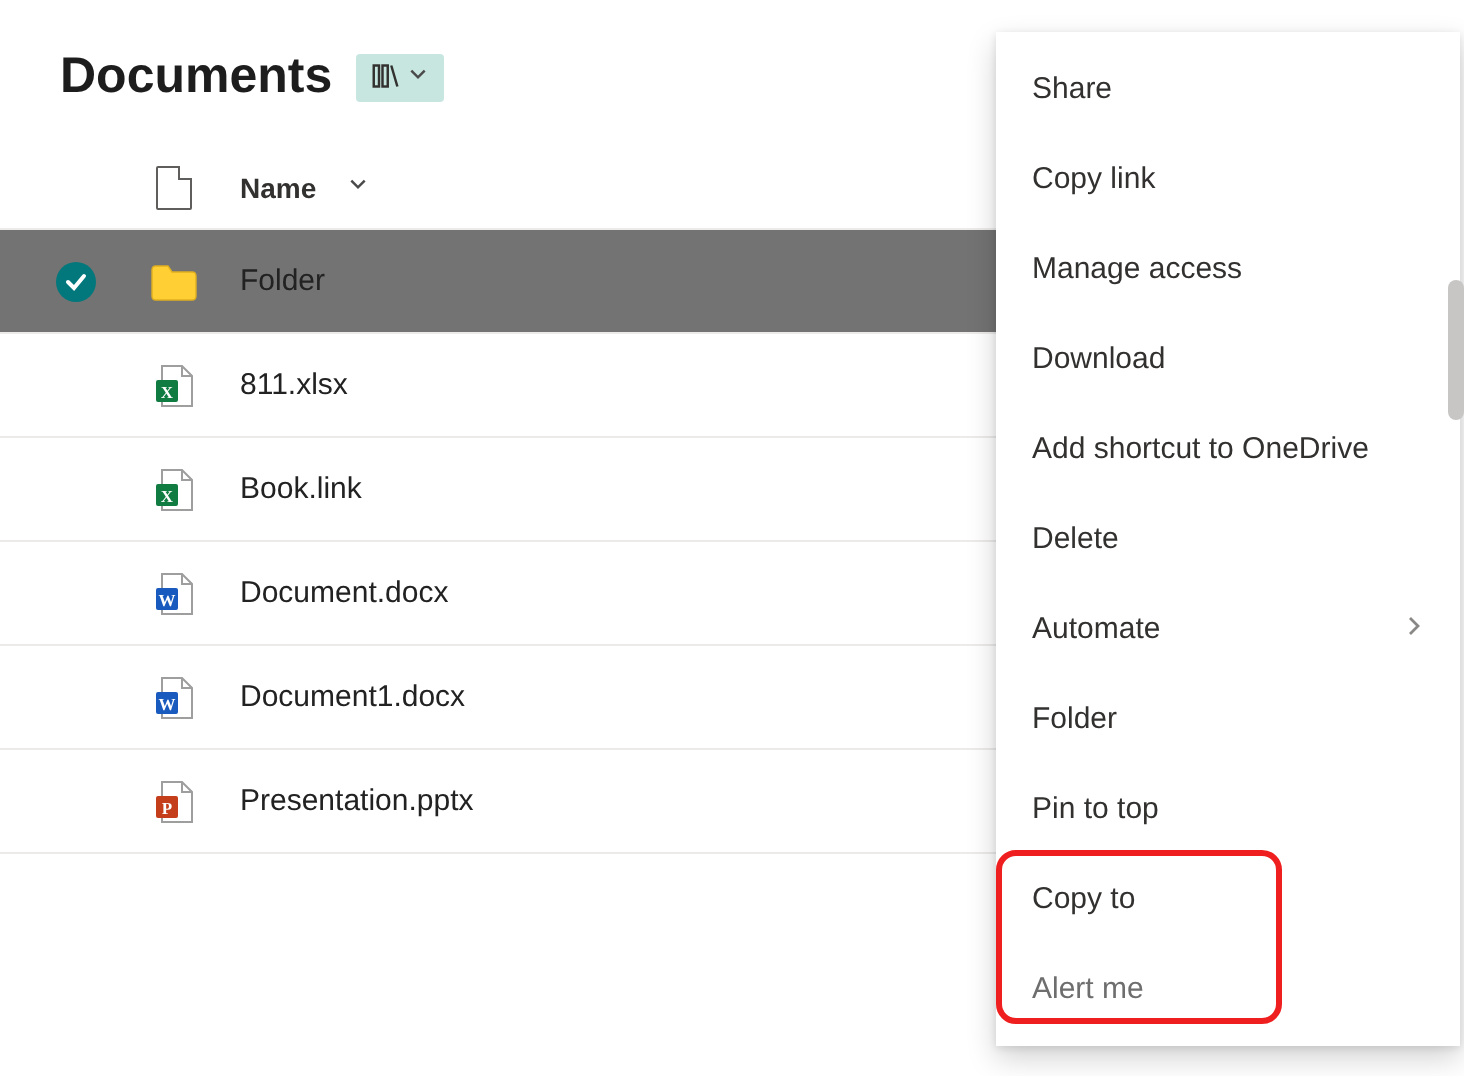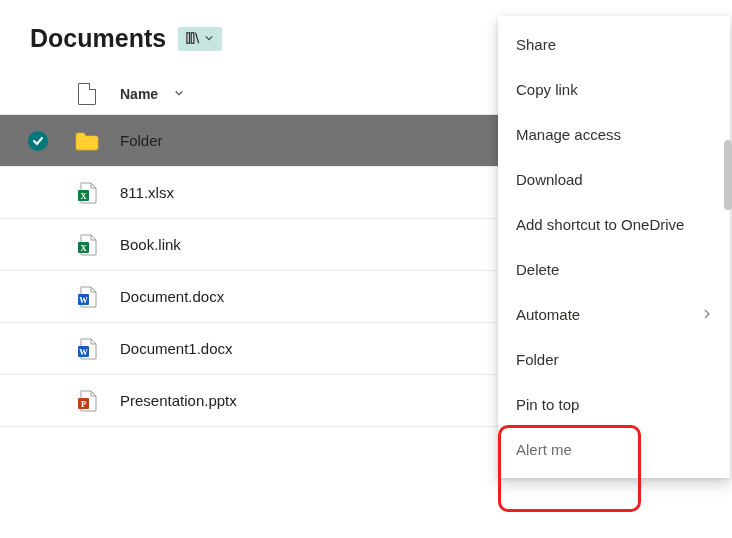--- a/index.html
+++ b/index.html
@@ -300,20 +300,23 @@
       <span><svg width="10" height="12" viewBox="0 0 10 12">
           <path d="M3 2 L7 6 L3 10" stroke="#8a8886" stroke-width="1.4" fill="none"></path>
         </svg></span>
     </div>
     <div class="menu-item">
       <span>Folder</span>
     </div>
     <div class="menu-item">
       <span>Pin to top</span>
     </div>
+    <div class="menu-item">
+      <span>Copy to</span>
+    </div>
     <div class="menu-item truncated">
       <span>Alert me</span>
     </div>
   </div>
 
 <div class="highlight-box" id="highlight" style="top: 425px; left: 498px; width: 143px; height: 87px;"></div>
 
 <div class="scrollbar"></div>
 
 </body></html>

